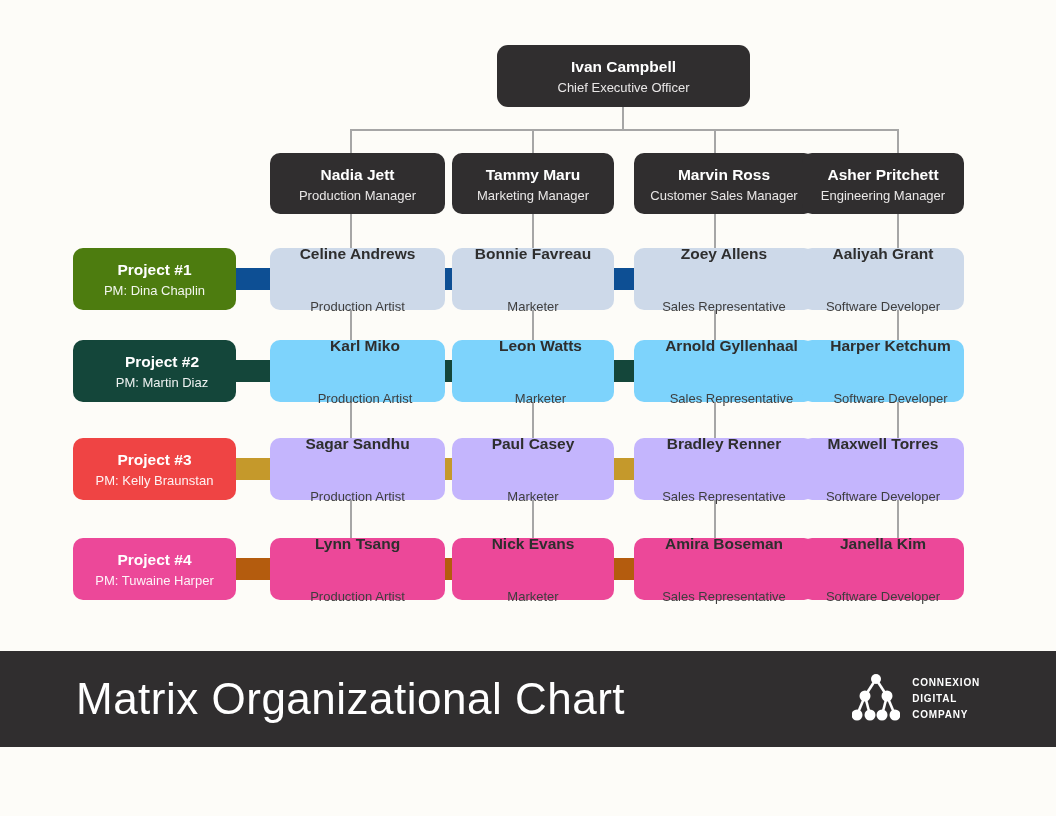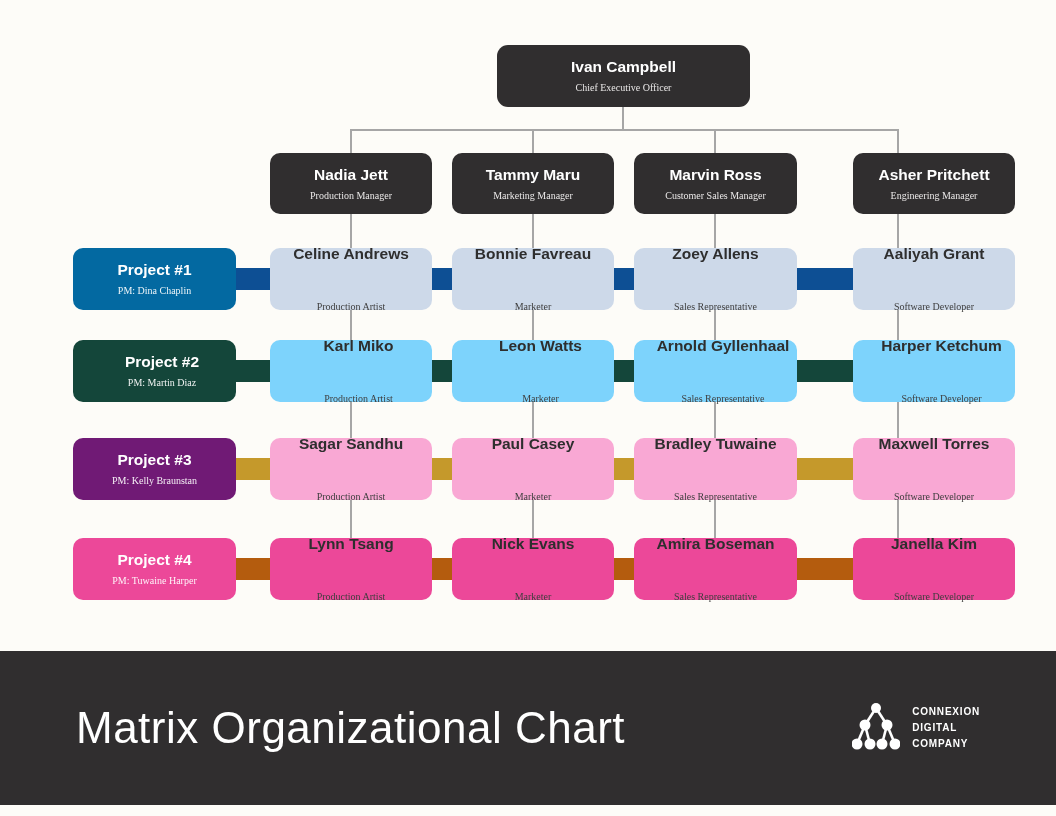--- a/index.html
+++ b/index.html
@@ -31,45 +31,45 @@
   .rowbar.rb3{top:458px;background:#c5992b;}
   .rowbar.rb4{top:558px;background:#b45c0e;}
   
   .node{
     position:absolute;z-index:2;
     border-radius:10px;
     display:flex;flex-direction:column;justify-content:center;align-items:center;
     text-align:center;height:62px;box-sizing:border-box;padding:4px 6px;
   }
   .node .name{font-weight:bold;font-size:15.5px;line-height:19px;}
-  .node .role{font-size:10px;line-height:15px;margin-top:4px;font-family:Liberation Serif, serif;}
+  .node .role{font-size:13px;line-height:15px;margin-top:4px;}
   .dark{background:#302e2f;color:#ffffff;}
   .dark .role{color:#e9e7e7;}
   .ceo{left:497px;top:45px;width:253px;border-radius:11px;text-align:center;}
   .mgr{top:153px;height:61px;}
-  .c1{left:270px;width:162px;}
+  .c1{left:270px;width:175px;}
   .c2{left:452px;width:162px;}
-  .c3{left:634px;width:163px;}
-  .c4{left:853px;width:162px;}
+  .c3{left:634px;width:180px;}
+  .c4{left:802px;width:162px;}
   .r1{top:248px;} .r2{top:340px;padding-left:21px;} .r3{top:438px;} .r4{top:538px;}
   .proj{left:73px;width:163px;color:#ffffff;}
   .proj .role{color:rgba(255,255,255,0.93);}
-  .p1{background:#0369a1;}
+  .p1{background:#4d7c0f;}
   .p2{background:#14463a;}
-  .p3{background:#701a75;}
+  .p3{background:#ef4444;}
   .p4{background:#ec4899;}
   .light .name{color:#2e2e2e;}
   .light .role{color:#3e3e3e;margin-top:36px;}
   .l1{background:#cdd9e9;justify-content:center;}
   .l2{background:#7dd3fc;}
-  .l3{background:#f9a8d4;}
+  .l3{background:#c4b5fd;}
   .l4{background:#ec4899;}
   
   .footer{
-    position:absolute;left:0;top:651px;width:1056px;height:154px;
+    position:absolute;left:0;top:651px;width:1056px;height:96px;
     background:#302e2f;z-index:3;
     display:flex;align-items:center;justify-content:space-between;
     padding:0 76px;box-sizing:border-box;
   }
   .footer-title{color:#ffffff;font-size:44px;font-weight:400;letter-spacing:0.5px;}
   .logo{display:flex;align-items:center;gap:12px;}
   .logo-text{color:#ffffff;font-weight:bold;font-size:10px;line-height:16px;letter-spacing:0.8px;}
 </style>
 </head>
 <body>
@@ -162,21 +162,21 @@
   </div>
   <div class="node light l3 r3 c1">
     <div class="name">Sagar Sandhu</div>
     <div class="role">Production Artist</div>
   </div>
   <div class="node light l3 r3 c2">
     <div class="name">Paul Casey</div>
     <div class="role">Marketer</div>
   </div>
   <div class="node light l3 r3 c3">
-    <div class="name">Bradley Tuwaine</div>
+    <div class="name">Bradley Renner</div>
     <div class="role">Sales Representative</div>
   </div>
   <div class="node light l3 r3 c4">
     <div class="name">Maxwell Torres</div>
     <div class="role">Software Developer</div>
   </div>
 
   <div class="node proj p4 r4">
     <div class="name">Project #4</div>
     <div class="role">PM: Tuwaine Harper</div>

